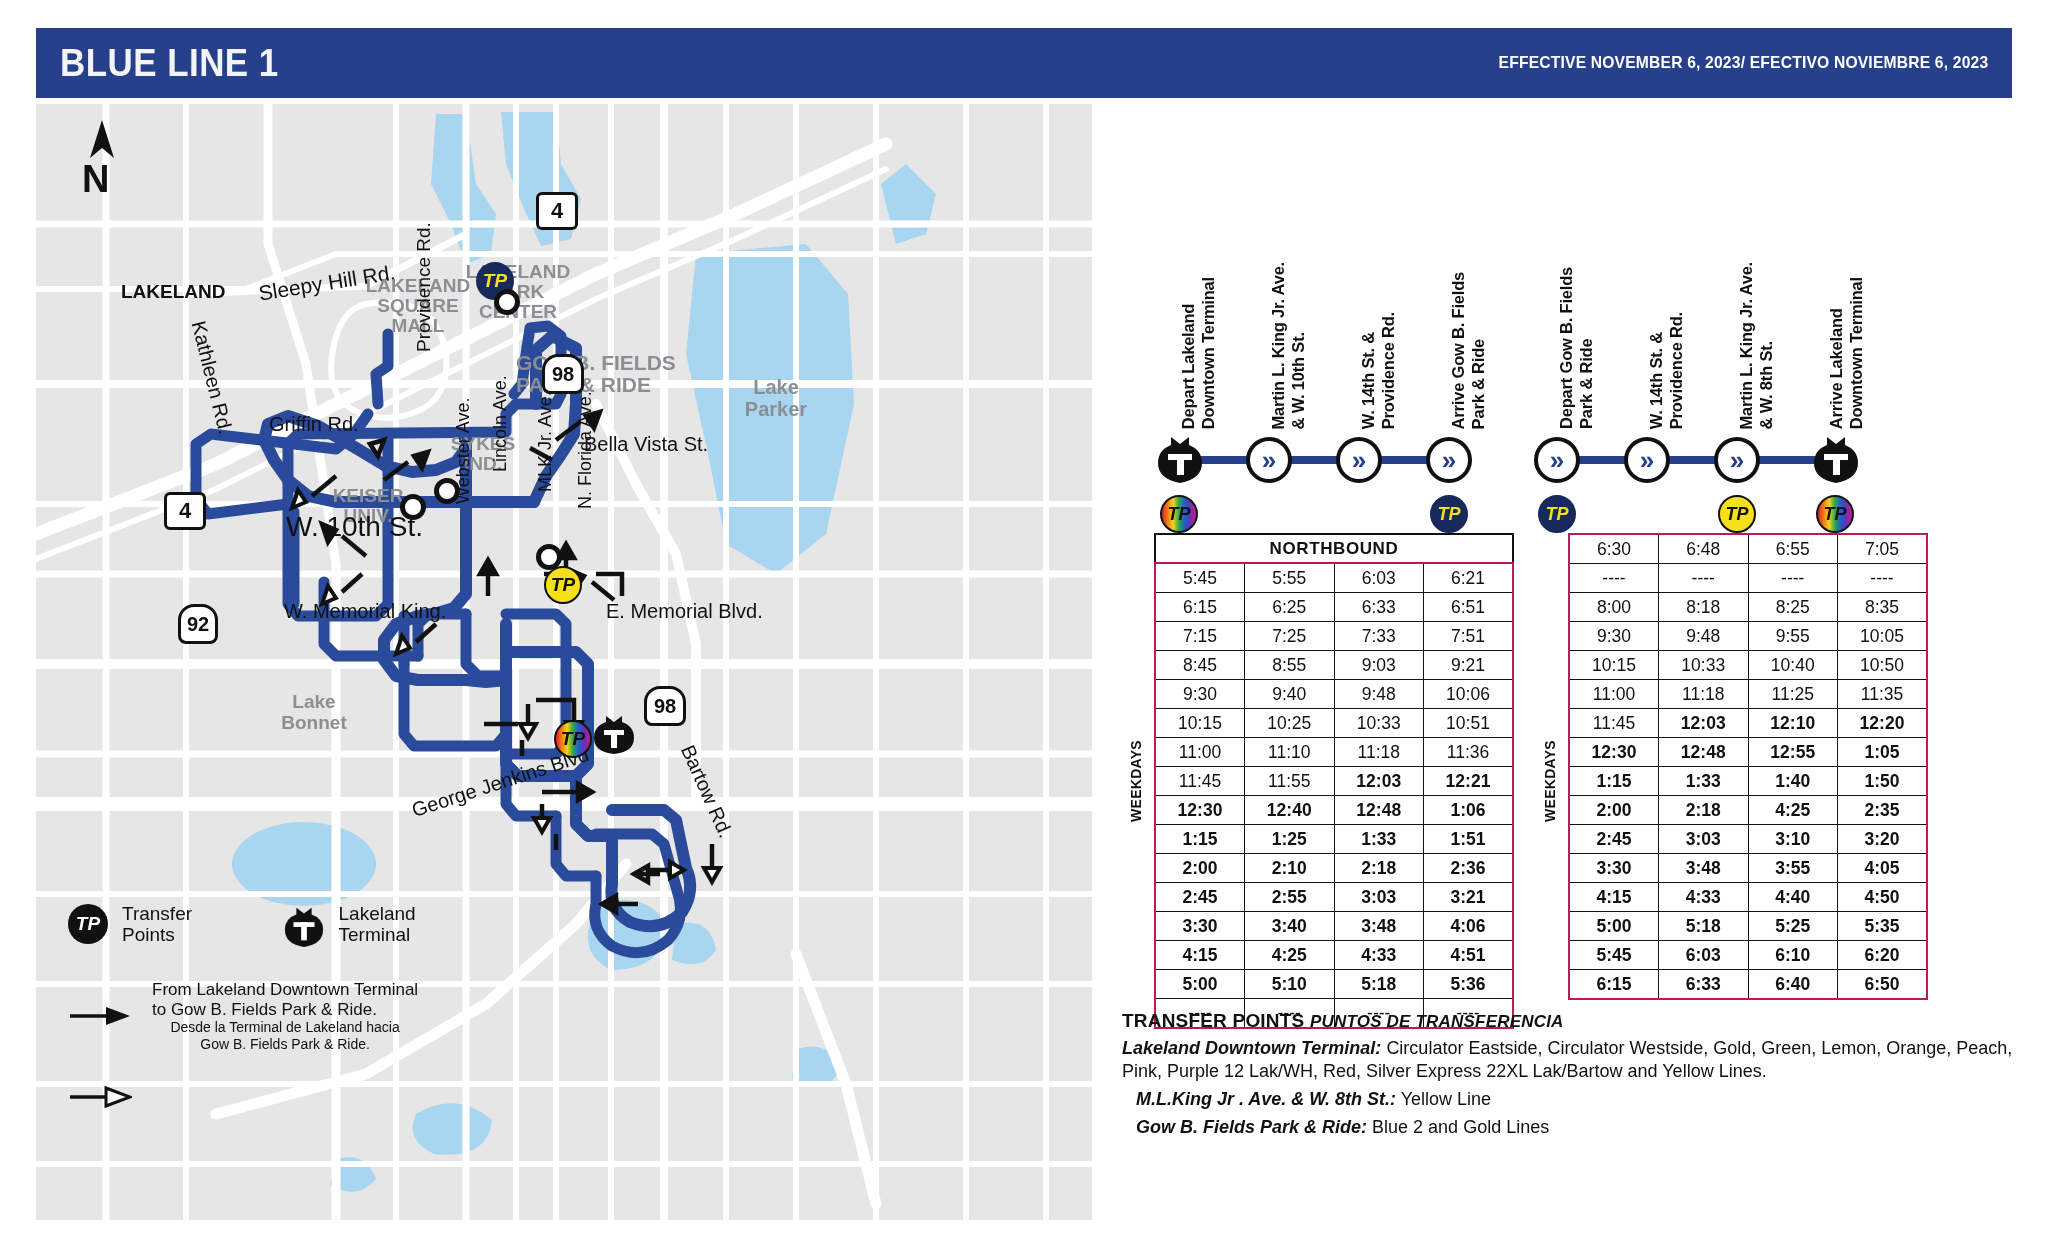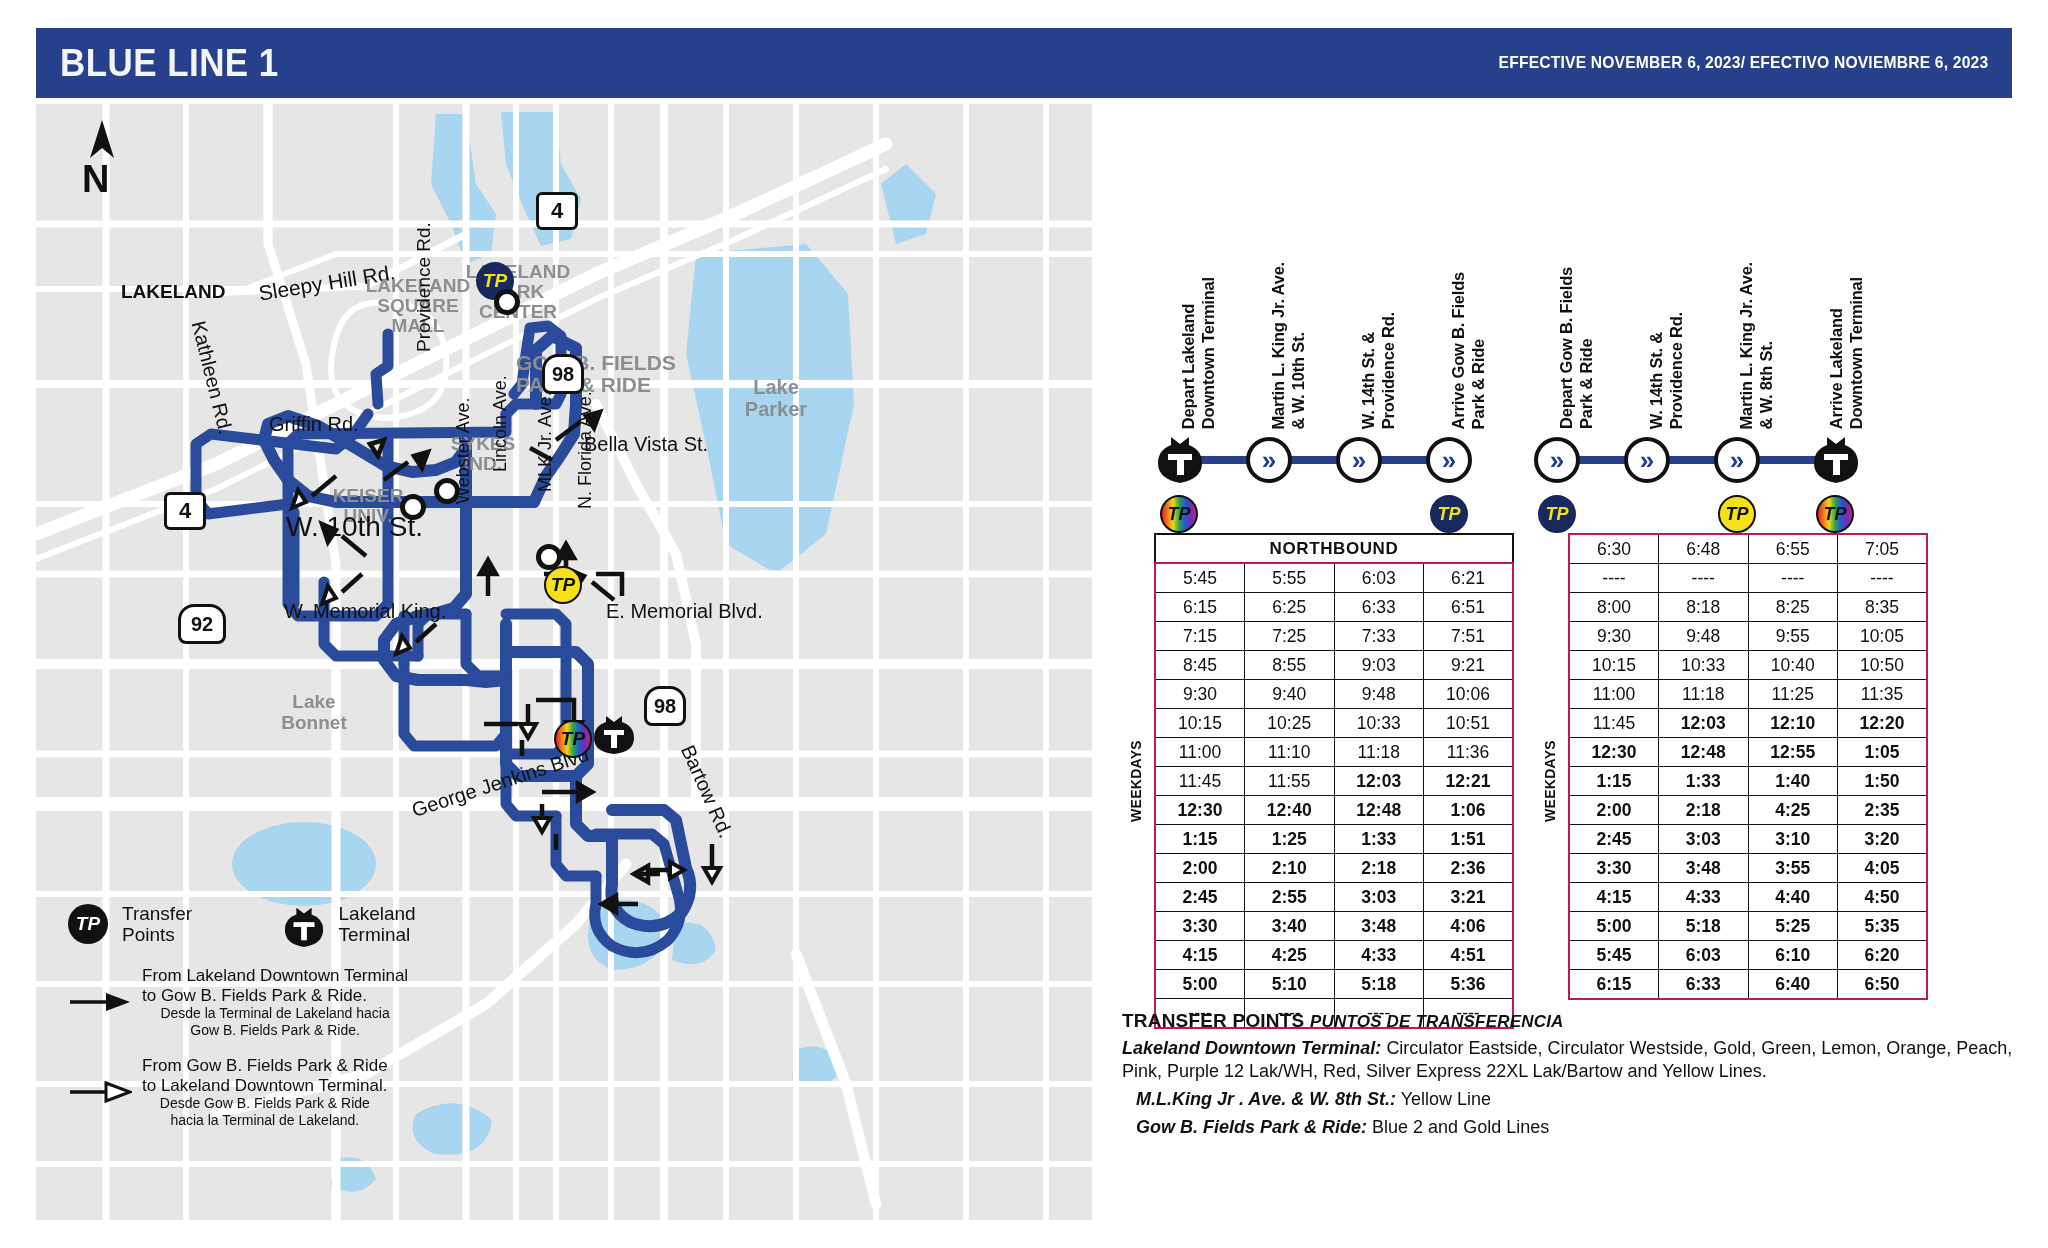--- a/index.html
+++ b/index.html
@@ -85,21 +85,21 @@
   
   .legend { position:absolute; left: 32px; top: 800px; width: 420px; }
   .legend-row1 { display:flex; align-items:flex-start; gap: 14px; }
   .legend-icon-tp {
     width:40px; height:40px; border-radius:50%; background:#111;
     color:#fff; display:flex; align-items:center; justify-content:center;
     font-style:italic; font-weight:900; font-size:19px; flex:0 0 auto;
   }
   .legend-lbl { font-size: 19px; font-weight:400; color:#111; line-height:1.08; }
   .legend-term-ico { width:42px; height:44px; flex:0 0 auto; }
-  .legend-block { display:flex; align-items:center; gap:10px; margin-top: 18px; }
+  .legend-block { display:flex; align-items:center; gap:20px; margin-top: 32px; }
   .legend-arrow { width:64px; height:26px; flex:0 0 auto; }
   .legend-text { font-size:17px; color:#111; line-height:1.16; }
   .legend-text .es { font-size: 14px; text-align: center; }
 
   
   .sched { position:absolute; left: 1120px; top: 104px; width: 920px; }
 
   .colheads { position:relative; height: 325px; }
   .vlabel {
     position:absolute; bottom: 0;
@@ -372,21 +372,21 @@
 
     <div class="maplabel lbl-gray ctr" style="left:232px; top:588px; font-size:19px; width:92px; line-height:1.1;">Lake
 Bonnet</div>
 
     <div class="maplabel lbl-gray ctr" style="left:690px; top:272px; font-size:20px; width:100px; line-height:1.1;">Lake
 Parker</div>
 
     <div class="shield" style="left:500px; top:88px; width:42px; height:38px; font-size:22px;">4</div>
     <div class="shield us" style="left:506px; top:250px; width:42px; height:40px; font-size:20px;">98</div>
     <div class="shield" style="left:128px; top:388px; width:42px; height:38px; font-size:22px;">4</div>
-    <div class="shield us" style="left:142px; top:500px; width:48px; height:40px; font-size:20px;">92</div>
+    <div class="shield us" style="left:142px; top:500px; width:40px; height:40px; font-size:20px;">92</div>
     <div class="shield us" style="left:608px; top:582px; width:42px; height:40px; font-size:20px;">98</div>
 
     <div class="badge-tp navy" style="left:440px; top:158px;">TP</div>
     <div class="stop-dot" style="left:458px; top:185px;"></div>
 
     <div class="stop-dot" style="left:364px; top:390px;"></div>
     <div class="stop-dot" style="left:398px; top:374px;"></div>
 
     <div class="stop-dot" style="left:500px; top:440px;"></div>
     <div class="badge-tp yellow" style="left:508px; top:462px;">TP</div>
@@ -423,26 +423,20 @@
           <div class="es">Desde la Terminal de Lakeland hacia</div>
           <div class="es">Gow B. Fields Park &amp; Ride.</div>
         </div>
       </div>
 
       <div class="legend-block">
         <svg class="legend-arrow" viewBox="0 0 64 26">
           <line x1="2" y1="13" x2="38" y2="13" stroke="#111" stroke-width="3.5"></line>
           <polygon points="38,4 62,13 38,22" fill="#fff" stroke="#111" stroke-width="3"></polygon>
         </svg>
-        <div class="legend-text">
-          <div>From Gow B. Fields Park &amp; Ride</div>
-          <div>to Lakeland Downtown Terminal.</div>
-          <div class="es">Desde Gow B. Fields Park &amp; Ride</div>
-          <div class="es">hacia la Terminal de Lakeland.</div>
-        </div>
       </div>
     </div>
   </div>
 
   <div class="sched">
 
     <div class="colheads">
       <div class="vlabel" style="left:58px;">Depart Lakeland
 Downtown Terminal</div>
       <div class="vlabel" style="left:148px;">Martin L. King Jr. Ave.

